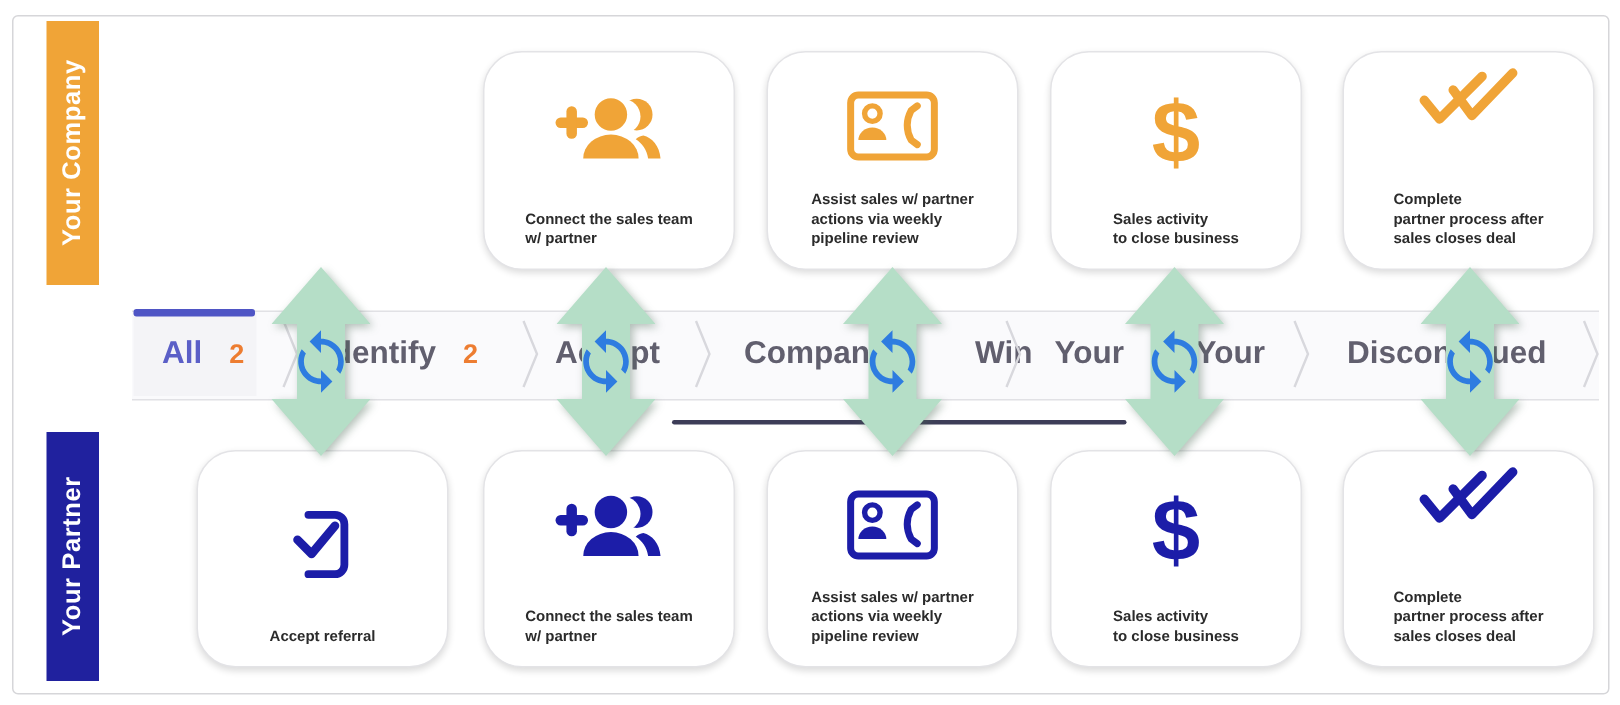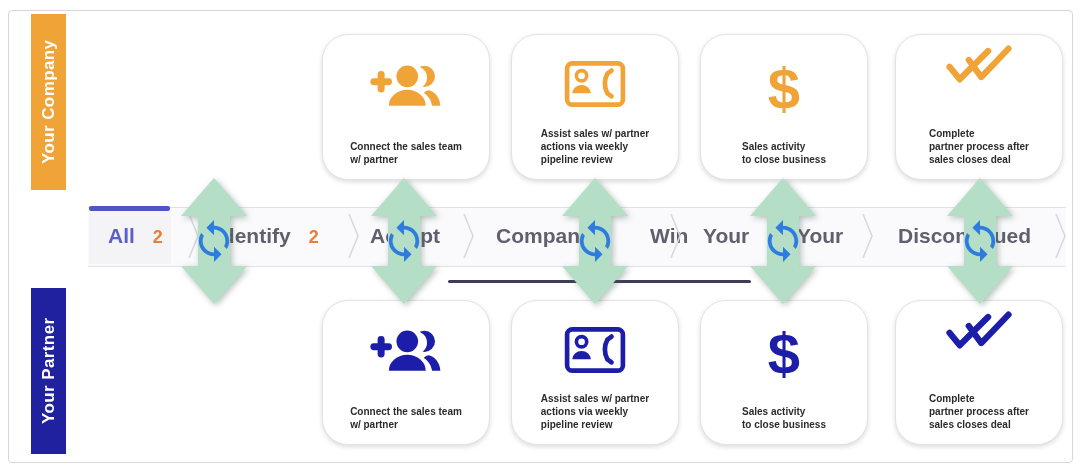--- a/index.html
+++ b/index.html
@@ -165,20 +165,29 @@
           <path d="M3 21 L12 32 L37 7"></path>
           <path d="M20 15 L31 30 L55 5"></path>
         </g>
       </svg>
     </div>
     <div class="card-label">Complete
 partner process after
 sales closes deal</div>
   </div>
 
+  <div class="card bottom c1">
+    <div class="card-icon">
+      <svg width="50" height="54" viewBox="0 0 48 48">
+        <path d="M15 5 h17 a6 6 0 0 1 6 6 v26 a6 6 0 0 1 -6 6 h-17" fill="none" stroke="#1C1DA8" stroke-width="5" stroke-linecap="round"></path>
+        <path d="M8 21 L17 30 L32 12" fill="none" stroke="#1C1DA8" stroke-width="5.5" stroke-linecap="round" stroke-linejoin="round"></path>
+      </svg>
+    </div>
+    <div class="card-label">Accept referral</div>
+  </div>
 
   <div class="card bottom c2">
     <div class="card-icon">
       <svg width="74" height="56" viewBox="0 0 58 44">
         <g fill="#1C1DA8">
           <rect x="1" y="12" width="17" height="5.5" rx="2.7"></rect>
             <rect x="6.7" y="6.2" width="5.5" height="17" rx="2.7"></rect>
           <circle cx="43.5" cy="10.5" r="8.3"></circle>
         </g>
         <circle cx="36.5" cy="11.5" r="9" fill="#ffffff"></circle>

